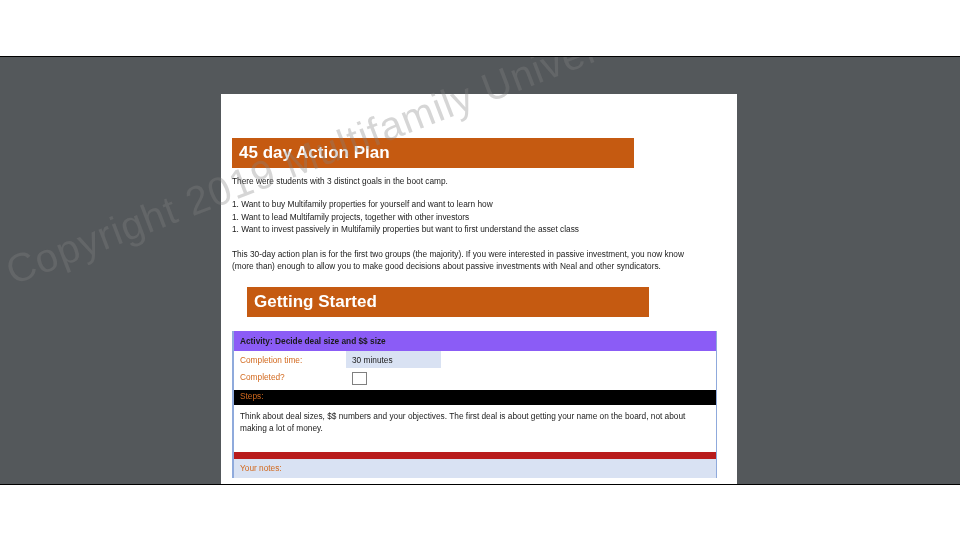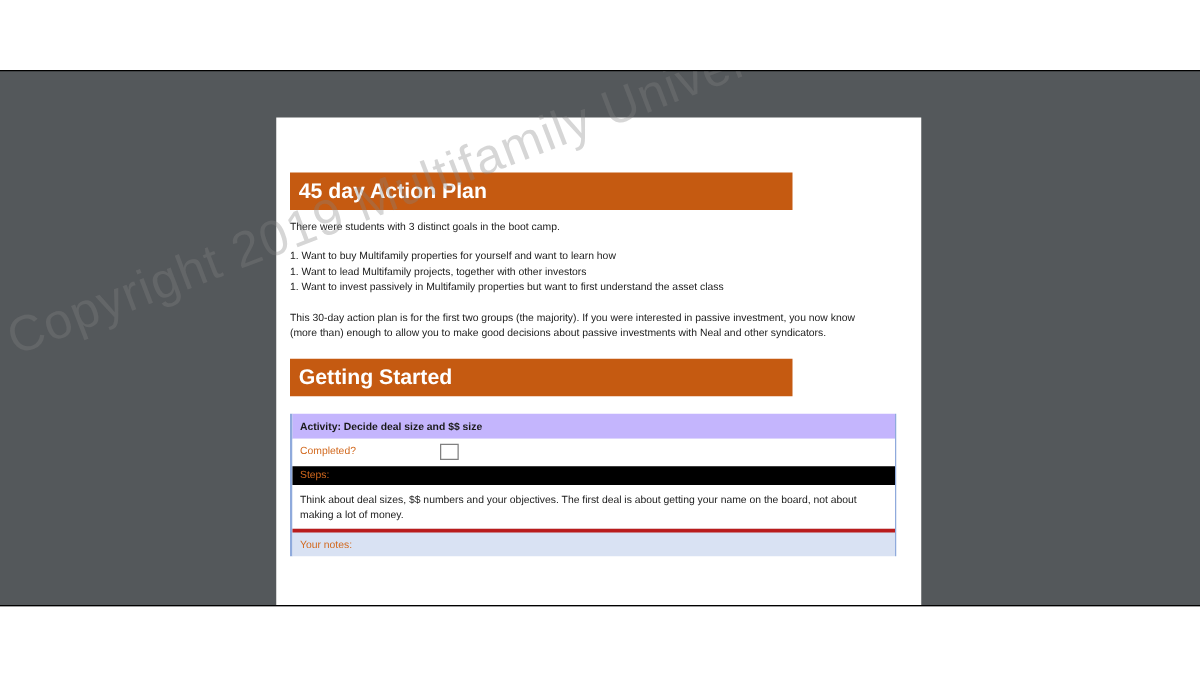--- a/index.html
+++ b/index.html
@@ -81,21 +81,21 @@
     margin: 0;
     width: 402px;
     box-sizing: border-box;
   }
   #bar-action-plan {
     margin-top: 44px;
     margin-left: 11px;
   }
   #bar-getting-started {
     margin-top: 14px;
-    margin-left: 11px;
+    margin-left: 26px;
   }
 
   
   .body-text {
     font-size: 8.3px;
     line-height: 1.5;
     color: #1a1a1a;
     margin: 0;
     padding: 0 12px 0 11px;
   }
@@ -122,21 +122,21 @@
     border-right: 1px solid #8faadc;
     box-sizing: border-box;
     font-size: 8.3px;
     color: #1a1a1a;
   }
   .row {
     display: block;
     box-sizing: border-box;
   }
   .row-activity-head {
-    background: #c4b5fd;
+    background: #8b5cf6;
     font-weight: bold;
     font-size: 8.3px;
     padding: 5px 6px 5px 6px;
   }
   .row-desc {
     background: #d9e2f3;
     padding: 6px 8px 6px 6px;
     line-height: 1.5;
   }
   .kv-row {
@@ -176,28 +176,28 @@
     box-sizing: border-box;
     margin-top: 1px;
   }
   .row-steps-label {
     color: #d2691e;
     background: #000000;
     padding: 1px 0 4px 6px;
   }
   .row-steps-body {
     background: #ffffff;
-    padding: 5px 8px 5px 6px;
+    padding: 5px 8px 17px 6px;
     line-height: 1.5;
   }
   .row-notes {
     background: #d9e2f3;
     color: #d2691e;
     padding: 4px 0 5px 6px;
-    border-top: 3px solid #b91c1c;
+    border-top: 7px solid #b91c1c;
   }
 </style>
 </head>
 <body>
 
 <div id="screen">
 
   <div id="viewer">
 
     <div id="page">
@@ -215,20 +215,25 @@
 
         <p class="body-text" id="summary-para">This 30-day action plan is for the first two groups (the majority). If you were interested in passive investment, you now know (more than) enough to allow you to make good decisions about passive investments with Neal and other syndicators.</p>
 
         <div class="section-bar" id="bar-getting-started">Getting Started</div>
 
         <div id="activity-table">
 
           <div class="row row-activity-head">Activity: Decide deal size and $$ size</div>
 
 
+          <div class="kv-row">
+            <div class="kv-label">Completion time:</div>
+            <div class="kv-value">30 minutes</div>
+            <div class="kv-rest"></div>
+          </div>
 
           <div class="kv-row">
             <div class="kv-label">Completed?</div>
             <div class="kv-value plain">
               <span class="checkbox"></span>
             </div>
             <div class="kv-rest"></div>
           </div>
 
           <div class="row row-steps-label">Steps:</div>

